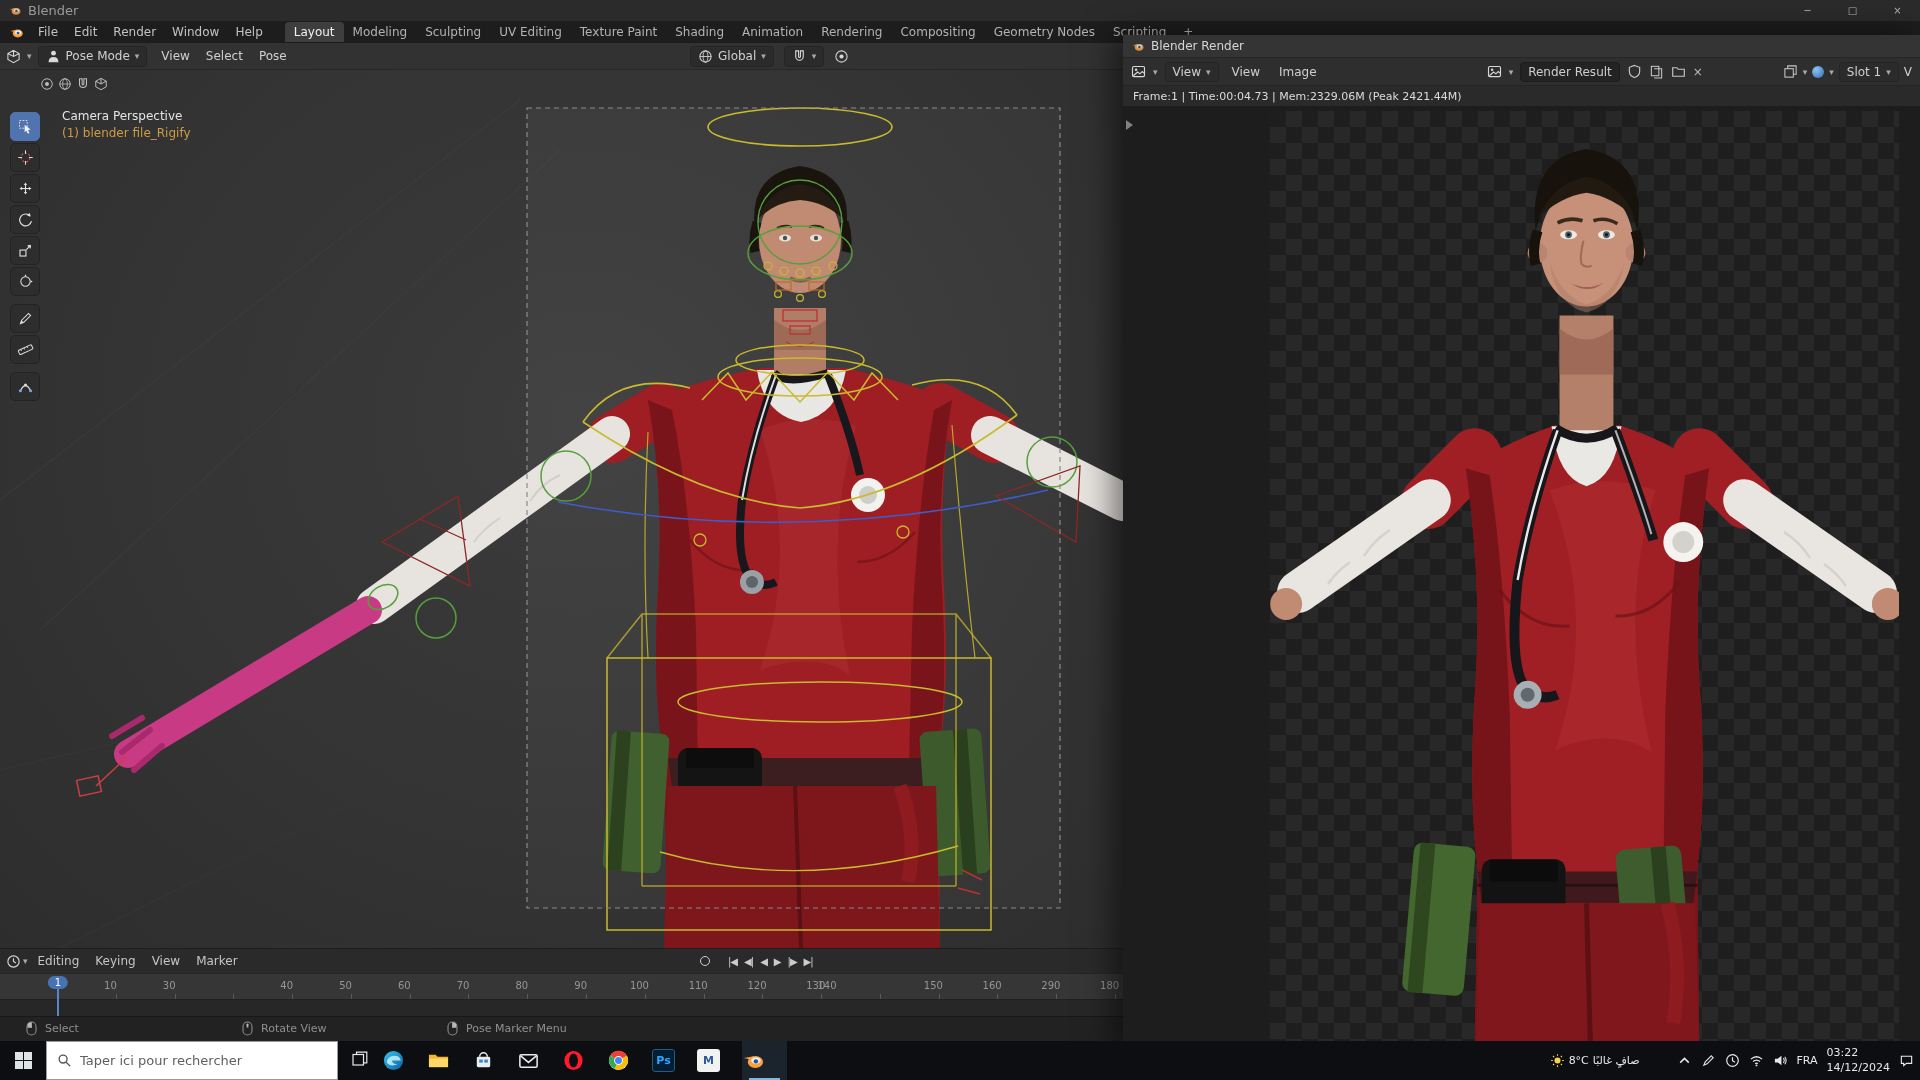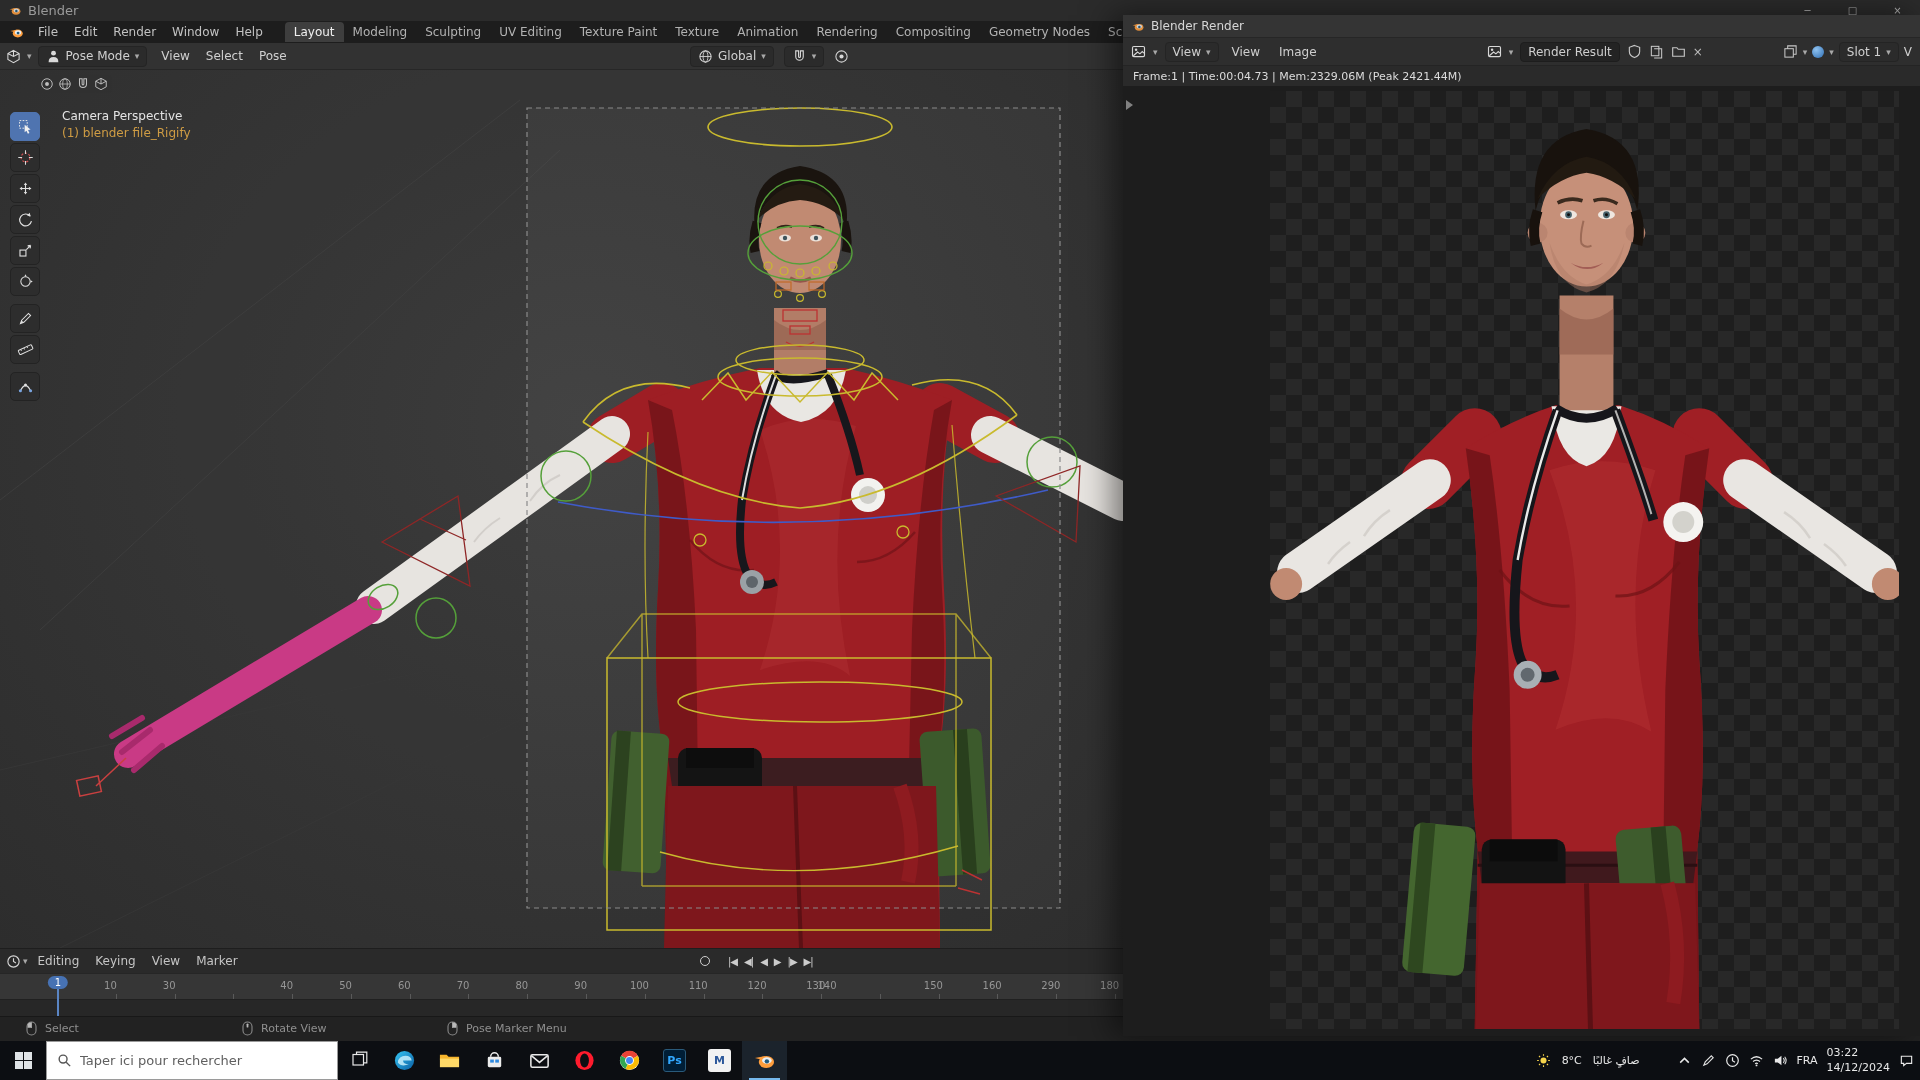--- a/index.html
+++ b/index.html
@@ -77,21 +77,21 @@
   .playhead-pill { position:absolute; left:58px; top:27px; transform:translateX(-50%); background:#4772b3;
                    color:#fff; font-size:10px; padding:1px 7px; border-radius:8px; z-index:2; }
 
   
   .statusbar { position:absolute; left:0; top:1016px; width:1920px; height:25px; background:#222222;
                border-top:1px solid #181818; font-size:11px; color:#8f8f8f; }
   .sb-item { position:absolute; top:4px; display:flex; align-items:center; gap:6px; }
   .sb-item svg { width:11px; height:15px; }
 
   
-  .render-window { position:absolute; left:1123px; top:15px; width:797px; height:1021px; background:#ffffff;
+  .render-window { position:absolute; left:1123px; top:35px; width:797px; height:1021px; background:#ffffff;
                    box-shadow:-10px 0 30px rgba(0,0,0,.5); z-index:5; overflow:hidden; }
   .rw-titlebar { height:23px; background:#343434; border-bottom:1px solid #262626; display:flex;
                  align-items:center; gap:6px; padding-left:8px; color:#d6d6d6; font-size:12px; }
   .rw-titlebar .mt-icon { margin:0; }
   .rw-header { height:28px; background:#2e2e2e; border-bottom:1px solid #242424; display:flex;
                align-items:center; gap:7px; padding:0 8px; color:#cfcfcf; font-size:12px; white-space:nowrap; }
   .rw-field { display:flex; align-items:center; gap:6px; background:#232323; border:1px solid #1d1d1d;
               border-radius:4px; padding:2px 7px; }
   .rw-right { margin-left:auto; display:flex; align-items:center; gap:5px; }
   .sphere-blue { width:12px; height:12px; border-radius:50%; background:radial-gradient(circle at 35% 30%, #8fc2f0, #2f6fb4); }
@@ -112,34 +112,34 @@
   .win-logo i { background:#dfe3e6; }
   .tb-search { width:292px; background:#ffffff; border:1px solid #9a9a9a; display:flex; align-items:center;
                gap:8px; padding-left:10px; }
   .tb-search svg { width:14px; height:14px; }
   .tb-search input { border:0; outline:0; background:transparent; font-size:13px; color:#333; width:240px;
                      font-family:"DejaVu Sans",sans-serif; }
   .tb-search input::placeholder { color:#5f5f5f; opacity:1; }
   .tb-btn { width:44px; display:flex; align-items:center; justify-content:center; }
   .tb-btn svg { width:18px; height:18px; }
   .task-apps { display:flex; }
-  .task-app { width:45px; display:flex; align-items:center; justify-content:center; position:relative; }
+  .task-app { width:45px; display:flex; align-items:center; justify-content:flex-start; position:relative; }
   .task-app.active { background:#1b232c; }
   .task-app.active::after { content:""; position:absolute; left:7px; right:7px; bottom:0; height:2px; background:#76b9ed; }
   .app-ic { width:23px; height:23px; }
   .app-ic svg { width:100%; height:100%; }
   .app-ic.tile { display:flex; align-items:center; justify-content:center; font-size:11px; font-weight:bold;
                  border-radius:3px; }
   .tile-photoshop { background:#001e36; color:#31a8ff; border:1px solid #2a5a7a; }
   .tile-word { background:#f2f2f2; color:#2b579a; }
   .tb-tray { margin-left:auto; display:flex; align-items:center; gap:9px; padding-right:6px; color:#e8e8e8;
              font-size:11px; }
   .tray-ic { width:15px; height:15px; display:inline-flex; }
   .tray-ic svg { width:100%; height:100%; }
-  .weather { display:flex; align-items:center; gap:11px; margin-right:28px; }
+  .weather { display:flex; align-items:center; gap:4px; margin-right:28px; }
   .tb-clock { line-height:1.3; font-size:11px; }
 </style>
 </head>
 <body>
 
 <div class="screen">
 
   <div class="main-titlebar">
     <span class="mt-icon"><svg viewBox="0 0 24 24">
           <path d="M2,9.5 L12.5,7.5 L10.5,11.5 Z" fill="#ff9e3d"></path>
@@ -168,21 +168,21 @@
         <div class="li">Render</div>
         <div class="li">Window</div>
         <div class="li">Help</div>
       </div>
     <div class="ws-tabs">
         <div class="li active">Layout</div>
         <div class="li">Modeling</div>
         <div class="li">Sculpting</div>
         <div class="li">UV Editing</div>
         <div class="li">Texture Paint</div>
-        <div class="li">Texture</div>
+        <div class="li">Shading</div>
         <div class="li">Animation</div>
         <div class="li">Rendering</div>
         <div class="li">Compositing</div>
         <div class="li">Geometry Nodes</div>
         <div class="li">Scripting</div>
       </div>
     <span class="ws-add">+</span>
   </div>
 
   <div class="vp-header">

